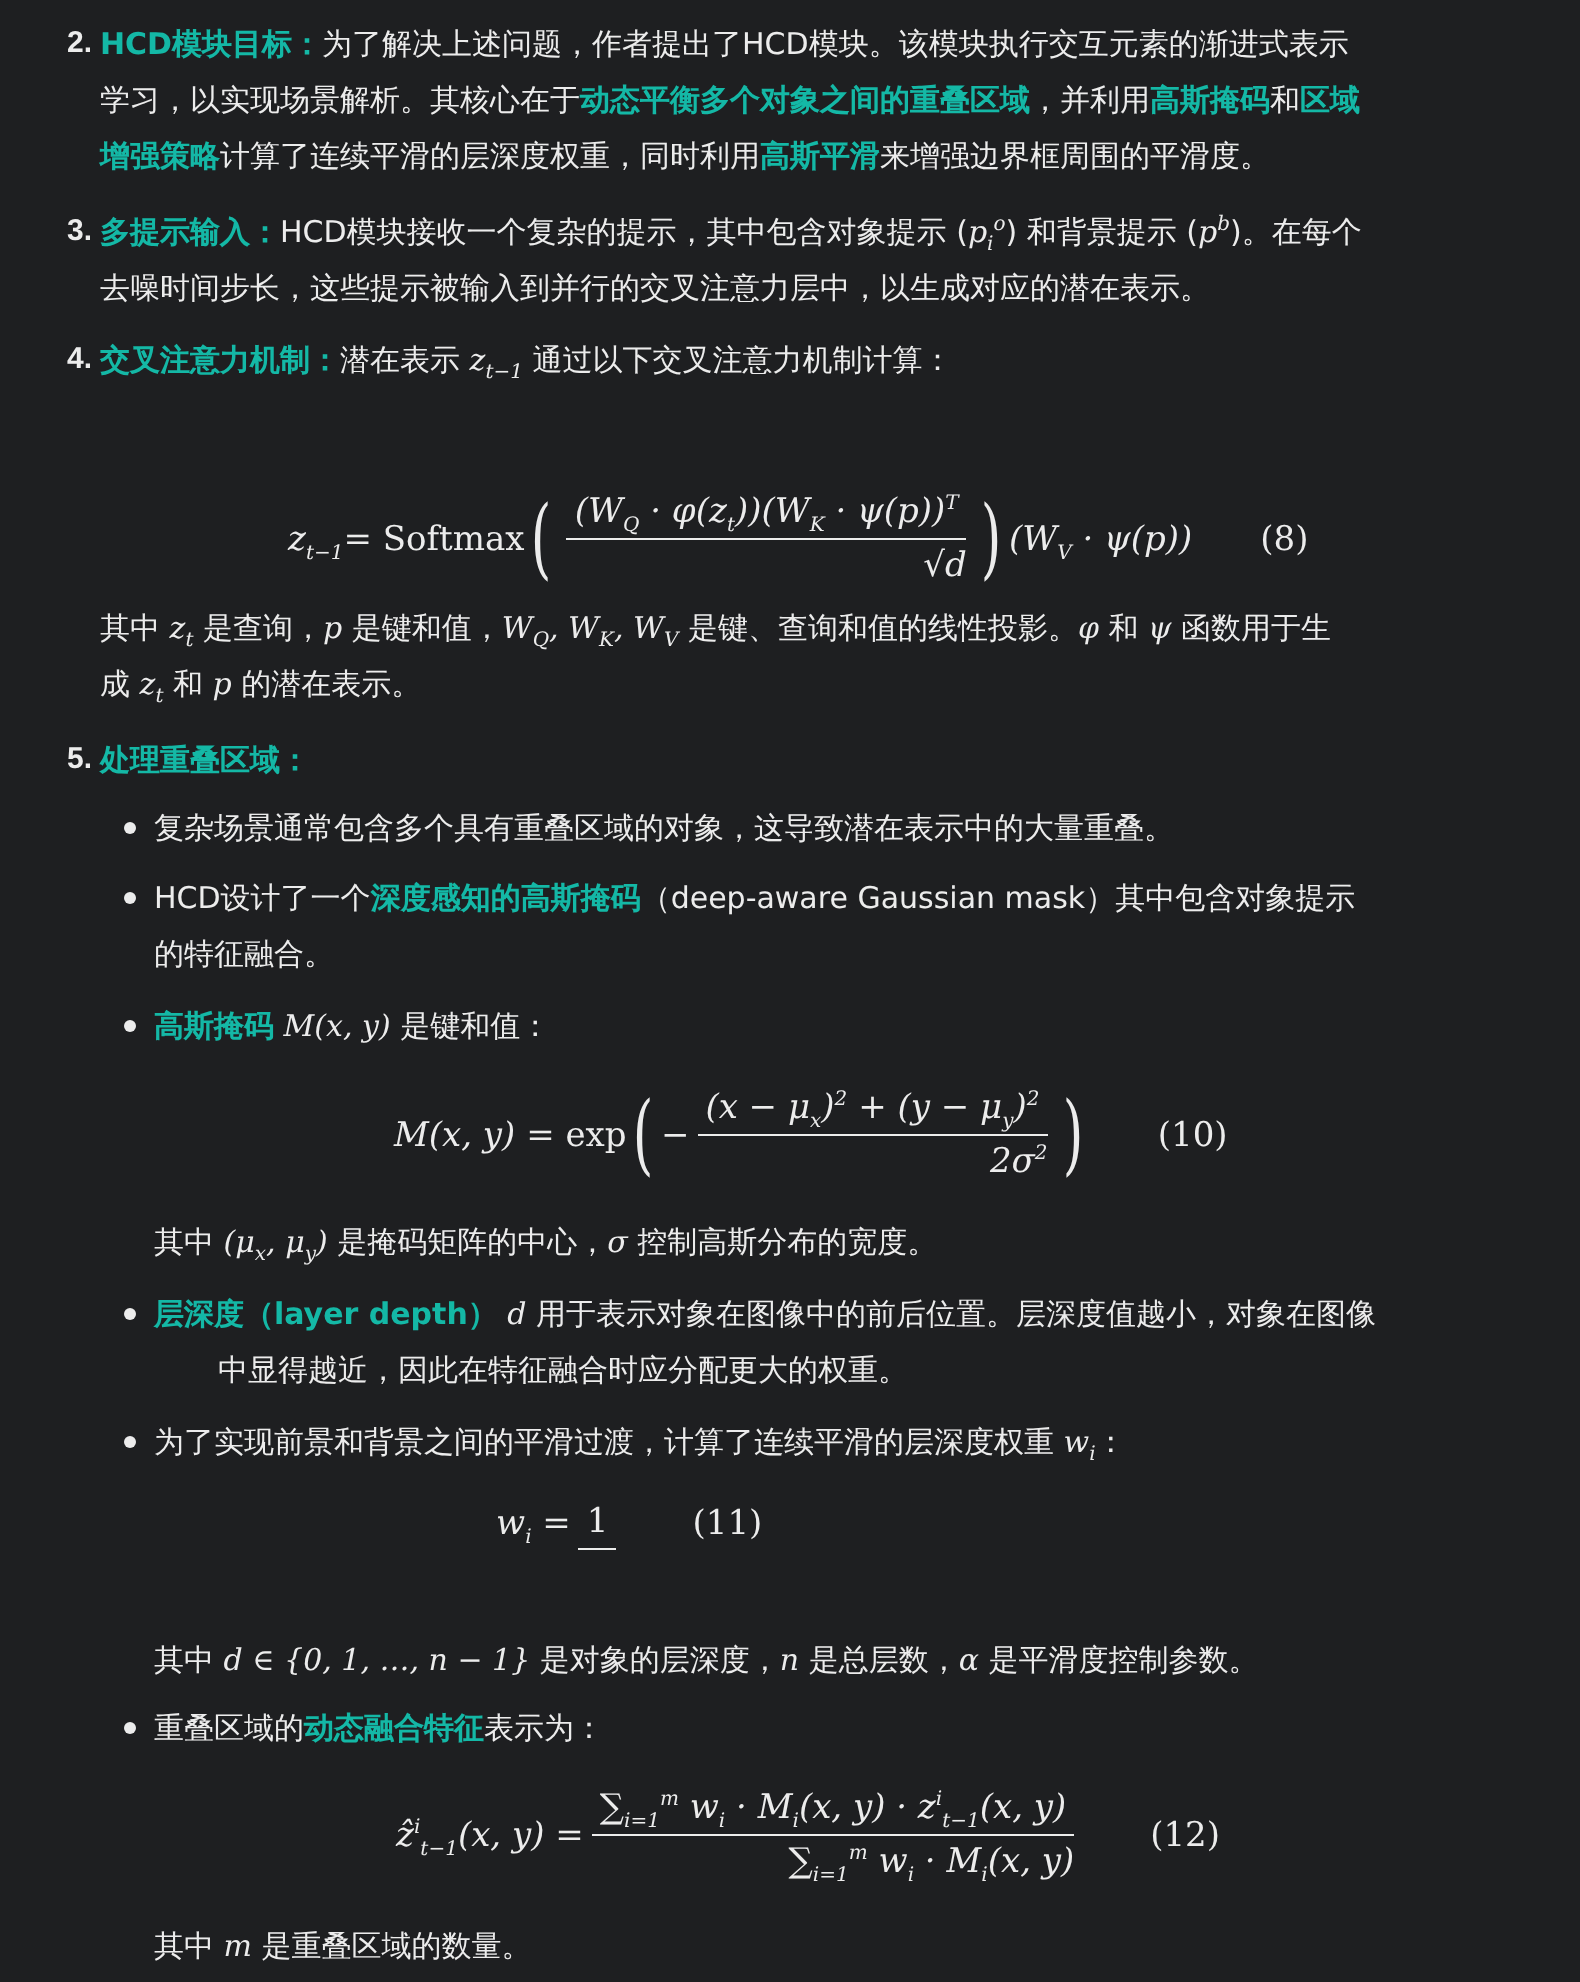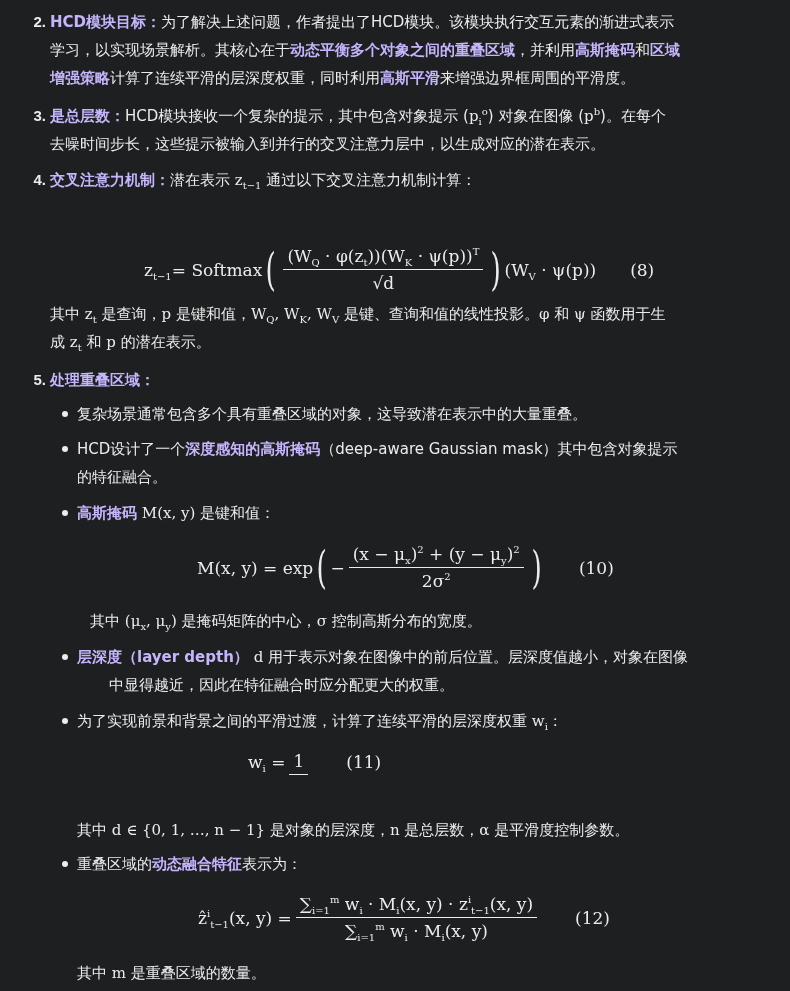--- a/index.html
+++ b/index.html
@@ -14,34 +14,34 @@
     line-height: 28px;
     position: relative;
   }
   .item { position: absolute; left: 0; width: 790px; }
   .num {
     position: absolute; left: 24px; width: 22px;
     font-family: "Liberation Sans", sans-serif; font-weight: bold; text-align: right;
   }
   .body-text { position: absolute; left: 50px; width: 680px; }
   .line { position: absolute; white-space: nowrap; }
-  b, .bold { font-weight: bold; color: #c4b5fd; }
+  b, .bold { font-weight: bold; color: #14b8a6; }
   .bullet-dot {
     position: absolute; left: 62px; width: 6px; height: 6px; border-radius: 50%;
     background: #ececec;
   }
-  .m { font-family: "DejaVu Serif", "Liberation Serif", serif; }
+  .m { font-family: "DejaVu Serif", "Liberation Serif", serif; font-style: italic; }
   .mr { font-family: "DejaVu Serif", "Liberation Serif", serif; font-style: normal; }
   sub, sup { font-size: 10px; line-height: 0; }
   .eq {
     position: absolute; white-space: nowrap;
     font-family: "DejaVu Serif", "Liberation Serif", serif; font-size: 17px;
     display: flex; align-items: center;
   }
-  .frac { display: inline-flex; flex-direction: column; align-items: center; margin: 0 4px; }
+  .frac { display: inline-flex; flex-direction: column; align-items: flex-end; margin: 0 4px; }
   .frac .n { border-bottom: 1.5px solid #ececec; padding: 0 4px 2px; line-height: 22px; }
   .frac .d { padding-top: 2px; line-height: 22px; }
   .paren { font-size: 44px; font-weight: 200; line-height: 44px; transform: scaleX(0.6); display: inline-block; }
   .eqnum { margin-left: 34px; font-style: normal; }
   .sm { font-size: 11px; }
 </style>
 </head>
 <body>
 
 <div class="item" style="top:8px;">
@@ -56,21 +56,21 @@
     <div class="line" style="top:56px;">
       <b>增强策略</b><span>计算了连续平滑的层深度权重，同时利用</span><b>高斯平滑</b><span>来增强边界框周围的平滑度。</span>
     </div>
   </div>
 </div>
 
 <div class="item" style="top:102px;">
   <span class="num">3.</span>
   <div class="body-text">
     <div class="line" style="top:0;">
-      <b>是总层数：</b><span>HCD模块接收一个复杂的提示，其中包含对象提示 (</span><span class="m">p<sub>i</sub><sup>o</sup></span><span>) 对象在图像 (</span><span class="m">p<sup>b</sup></span><span>)。在每个</span>
+      <b>多提示输入：</b><span>HCD模块接收一个复杂的提示，其中包含对象提示 (</span><span class="m">p<sub>i</sub><sup>o</sup></span><span>) 和背景提示 (</span><span class="m">p<sup>b</sup></span><span>)。在每个</span>
     </div>
     <div class="line" style="top:28px;"><span>去噪时间步长，这些提示被输入到并行的交叉注意力层中，以生成对应的潜在表示。</span></div>
   </div>
 </div>
 
 <div class="item" style="top:166px;">
   <span class="num">4.</span>
   <div class="body-text">
     <div class="line" style="top:0;">
       <b>交叉注意力机制：</b><span>潜在表示 </span><span class="m">z<sub>t−1</sub></span><span> 通过以下交叉注意力机制计算：</span>
@@ -136,21 +136,21 @@
     <span class="mr">−</span>
   <span class="frac">
     <span class="n m">(x − μ<sub>x</sub>)<sup>2</sup> + (y − μ<sub>y</sub>)<sup>2</sup></span>
     <span class="d m">2σ<sup>2</sup></span>
   </span>
   <span class="paren">)</span>
   <span class="eqnum mr">(10)</span>
 </div>
 
 <div class="item" style="top:607px;">
-  <div class="line" style="left:77px;margin-left:13px;">
+  <div class="line" style="left:77px;">
     <span>其中 </span><span class="m">(μ<sub>x</sub>, μ<sub>y</sub>)</span><span> 是掩码矩阵的中心，</span><span class="m">σ</span><span> 控制高斯分布的宽度。</span>
   </div>
 </div>
 
 <div class="item" style="top:643px;">
   <span class="bullet-dot" style="top:11px;"></span>
   <div class="line" style="left:77px;">
     <b>层深度（layer depth）</b> <span class="m">d</span><span> 用于表示对象在图像中的前后位置。层深度值越小，对象在图像</span>
   </div>
   <div class="line" style="left:77px; top:28px;margin-left:32px;"><span>中显得越近，因此在特征融合时应分配更大的权重。</span></div>

